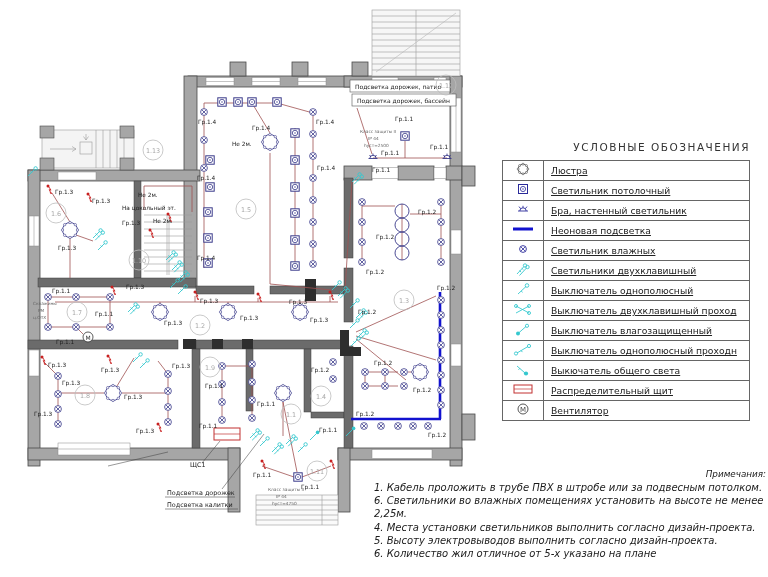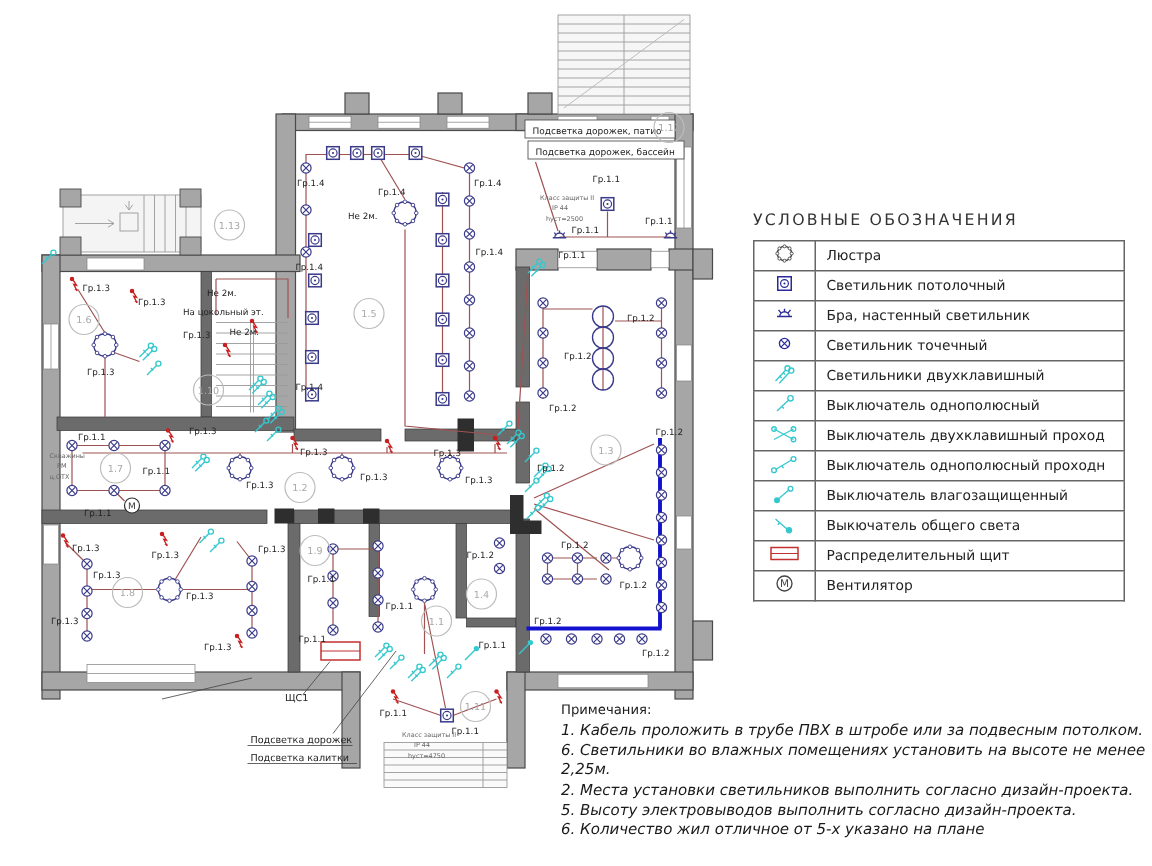--- a/index.html
+++ b/index.html
@@ -7,28 +7,28 @@
           font-family:"DejaVu Sans",sans-serif;}
   #plan{position:absolute;left:0;top:0;}
   svg text{font-family:"DejaVu Sans",sans-serif;}
   .g{font-size:5.8px;fill:#222;}
   .rm{font-size:6.4px;fill:#a8a8a8;}
   .tiny{font-size:4.3px;fill:#666;}
   .boxlbl{font-size:6px;fill:#222;}
   .ulbl{font-size:6.4px;fill:#222;}
   
   #legend{position:absolute;left:502px;top:141px;width:248px;}
-  #legend .ltitle{text-align:left;font-size:10.5px;letter-spacing:1.5px;color:#333;margin-bottom:7px;}
+  #legend .ltitle{text-align:right;font-size:10.5px;letter-spacing:1.5px;color:#333;margin-bottom:7px;}
   #legend table{border-collapse:collapse;width:100%;table-layout:fixed;}
-  #legend td{border:1px solid #666;height:16.6px;padding:0;overflow:hidden;}
+  #legend td{border:1px solid #666;height:16.6px;padding:0;overflow:hidden;text-decoration:underline;}
   #legend td.ic{width:40px;text-align:center;vertical-align:middle;}
   #legend td.lb{font-size:9.2px;color:#222;padding-left:7px;white-space:nowrap;}
   
   #notes{position:absolute;left:374px;top:469px;width:392px;color:#1a1a1a;}
-  #notes .ntitle{text-align:left;font-size:8.8px;margin-bottom:2px;}
+  #notes .ntitle{text-align:right;font-style:italic;font-size:8.8px;margin-bottom:2px;}
   #notes .nline{font-style:italic;font-size:10px;line-height:1.32;}
 </style>
 </head>
 <body>
 
 <div id="canvas">
 
 <svg id="plan" width="768" height="577" viewBox="0 0 768 577">
   <defs>
     <g id="cl">
@@ -514,24 +514,30 @@
       <td class="lb">Светильник потолочный</td>
           </tr>
     <tr>
       <td class="ic"><svg width="30" height="14" viewBox="0 0 30 14">
                 <path d="M10,9 h10 M11.8,9 a3.2,3.2 0 0 1 6.4,0 M15,5.8 v-2 M12.6,6.6 l-1.6,-2 M17.4,6.6 l1.6,-2" fill="none" stroke="#2a2a9a" stroke-width=".9"></path>
               </svg></td>
       <td class="lb">Бра, настенный светильник</td>
           </tr>
     <tr>
       <td class="ic"><svg width="30" height="14" viewBox="0 0 30 14">
+                <line x1="5" y1="7" x2="25" y2="7" stroke="#1212cf" stroke-width="3"></line>
+              </svg></td>
+      <td class="lb">Неоновая подсветка</td>
+          </tr>
+    <tr>
+      <td class="ic"><svg width="30" height="14" viewBox="0 0 30 14">
                 <circle cx="15" cy="7" r="3.4" fill="none" stroke="#2a2a9a" stroke-width=".9"></circle>
                 <path d="M12.8,4.8 L17.2,9.2 M12.8,9.2 L17.2,4.8" stroke="#2a2a9a" stroke-width=".8"></path>
               </svg></td>
-      <td class="lb">Светильник точечный</td>
+      <td class="lb">Светильник влажных</td>
           </tr>
     <tr>
       <td class="ic"><svg width="30" height="14" viewBox="0 0 30 14">
                 <path d="M9,12 L16,4.5 M11.5,13.5 L18.5,6 M11.5,8.5 l1.6,1.5 M13.8,6.2 l1.6,1.5" fill="none" stroke="#35c8cf" stroke-width=".9"></path>
                 <circle cx="17" cy="3.5" r="1.7" fill="none" stroke="#35c8cf" stroke-width=".9"></circle>
                 <circle cx="19.5" cy="5" r="1.7" fill="none" stroke="#35c8cf" stroke-width=".9"></circle>
               </svg></td>
       <td class="lb">Светильники двухклавишный</td>
           </tr>
     <tr>
@@ -545,33 +551,33 @@
       <td class="ic"><svg width="30" height="14" viewBox="0 0 30 14">
                 <path d="M8,11 L21,4 M8,4 L21,11" fill="none" stroke="#35c8cf" stroke-width=".9"></path>
                 <circle cx="21" cy="4" r="1.5" fill="none" stroke="#35c8cf" stroke-width=".9"></circle>
                 <circle cx="8" cy="4" r="1.5" fill="none" stroke="#35c8cf" stroke-width=".9"></circle>
                 <circle cx="21" cy="11" r="1.5" fill="none" stroke="#35c8cf" stroke-width=".9"></circle>
               </svg></td>
       <td class="lb">Выключатель двухклавишный проход</td>
           </tr>
     <tr>
       <td class="ic"><svg width="30" height="14" viewBox="0 0 30 14">
+                <path d="M10,11.5 L18,4.5" fill="none" stroke="#35c8cf" stroke-width=".9"></path>
+                <circle cx="10" cy="11.5" r="2" fill="#35c8cf"></circle>
+                <circle cx="19" cy="3.8" r="1.6" fill="none" stroke="#35c8cf" stroke-width=".9"></circle>
+              </svg></td>
+      <td class="lb">Выключатель влагозащищенный</td>
+          </tr>
+    <tr>
+      <td class="ic"><svg width="30" height="14" viewBox="0 0 30 14">
                 <path d="M9,11 L20,4.5 M13,8.5 l1.4,1.6" fill="none" stroke="#35c8cf" stroke-width=".9"></path>
                 <circle cx="8" cy="11.5" r="1.6" fill="none" stroke="#35c8cf" stroke-width=".9"></circle>
                 <circle cx="21" cy="4" r="1.6" fill="none" stroke="#35c8cf" stroke-width=".9"></circle>
               </svg></td>
       <td class="lb">Выключатель однополюсный проходн</td>
-          </tr>
-    <tr>
-      <td class="ic"><svg width="30" height="14" viewBox="0 0 30 14">
-                <path d="M10,11.5 L18,4.5" fill="none" stroke="#35c8cf" stroke-width=".9"></path>
-                <circle cx="10" cy="11.5" r="2" fill="#35c8cf"></circle>
-                <circle cx="19" cy="3.8" r="1.6" fill="none" stroke="#35c8cf" stroke-width=".9"></circle>
-              </svg></td>
-      <td class="lb">Выключатель влагозащищенный</td>
           </tr>
     <tr>
       <td class="ic"><svg width="30" height="14" viewBox="0 0 30 14">
                 <path d="M9,4 L17,11 M12,6.2 l-1.5,1.6" fill="none" stroke="#35c8cf" stroke-width=".9"></path>
                 <circle cx="18" cy="11.5" r="2.1" fill="#35c8cf"></circle>
               </svg></td>
       <td class="lb">Выкючатель общего света</td>
           </tr>
     <tr>
       <td class="ic"><svg width="30" height="14" viewBox="0 0 30 14">
@@ -588,18 +594,18 @@
       <td class="lb">Вентилятор</td>
           </tr>
   </tbody>
       </table>
 </div>
 
 <div id="notes">
   <div class="ntitle">Примечания:</div>
   <div class="nline">1. Кабель проложить в трубе ПВХ в штробе или за подвесным потолком.</div>
   <div class="nline">6. Светильники во влажных помещениях установить на высоте не менее 2,25м.</div>
-  <div class="nline">2. Места установки светильников выполнить согласно дизайн-проекта.</div>
+  <div class="nline">4. Места установки светильников выполнить согласно дизайн-проекта.</div>
   <div class="nline">5. Высоту электровыводов выполнить согласно дизайн-проекта.</div>
   <div class="nline">6. Количество жил отличное от 5-х указано на плане</div>
 </div>
 
 </div>
 
 </body></html>

